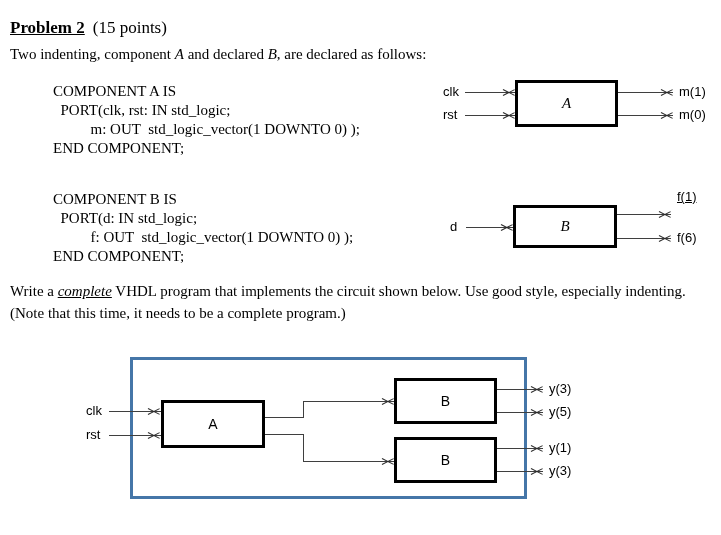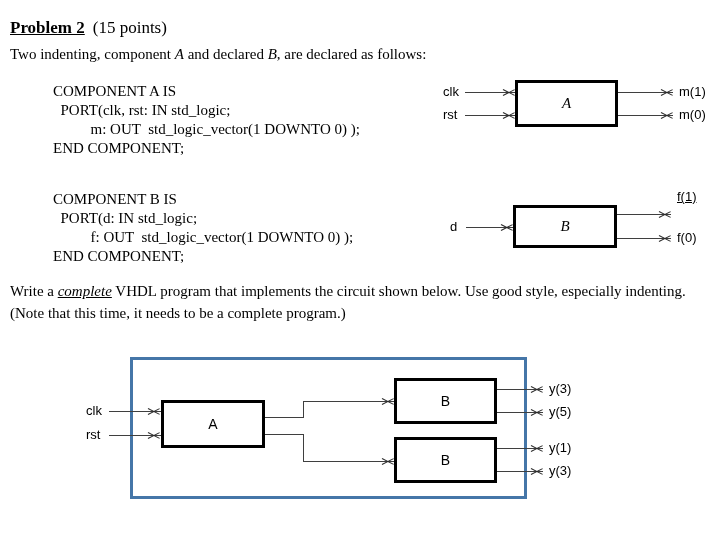--- a/index.html
+++ b/index.html
@@ -170,21 +170,21 @@
   <div class="arrow" style="left:501px;top:220px;"></div>
 
   <div class="blk" style="left:513px;top:205px;width:104px;height:43px;">B</div>
 
   <div class="wire h" style="left:617px;top:214px;width:54px;"></div>
   <div class="wire h" style="left:617px;top:238px;width:54px;"></div>
   <div class="arrow" style="left:659px;top:207px;"></div>
   <div class="arrow" style="left:659px;top:231px;"></div>
 
   <div class="sig" style="left:677px;top:190px;text-decoration:underline;">f(1)</div>
-  <div class="sig" style="left:677px;top:231px;">f(0)</div>
+  <div class="sig" style="left:677px;top:231px;">f(6)</div>
 </div>
 
 <div class="abs" style="left:0;top:0;width:721px;height:535px;">
 
   <div id="enclosure-box" style="border-color: rgb(69, 118, 168);"></div>
 
   <div class="sig" style="left:86px;top:404px;">clk</div>
   <div class="sig" style="left:86px;top:428px;">rst</div>
 
   <div class="wire h" style="left:109px;top:411px;width:52px;"></div>

